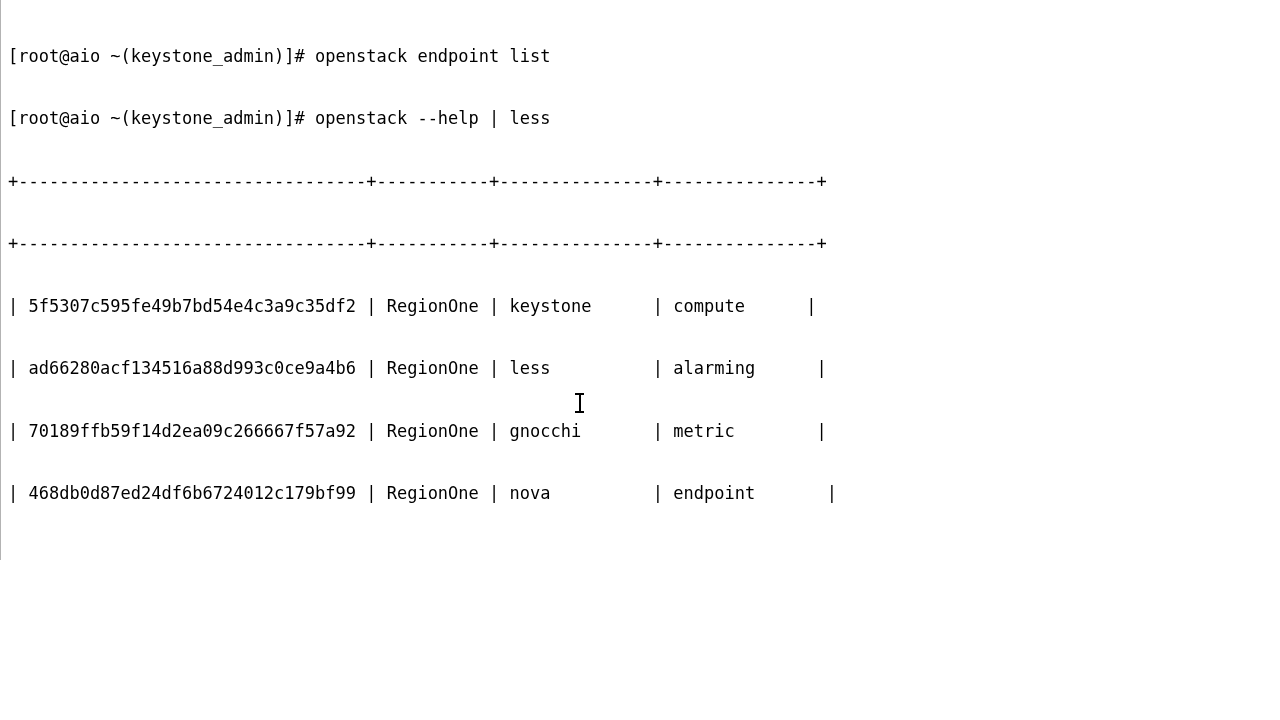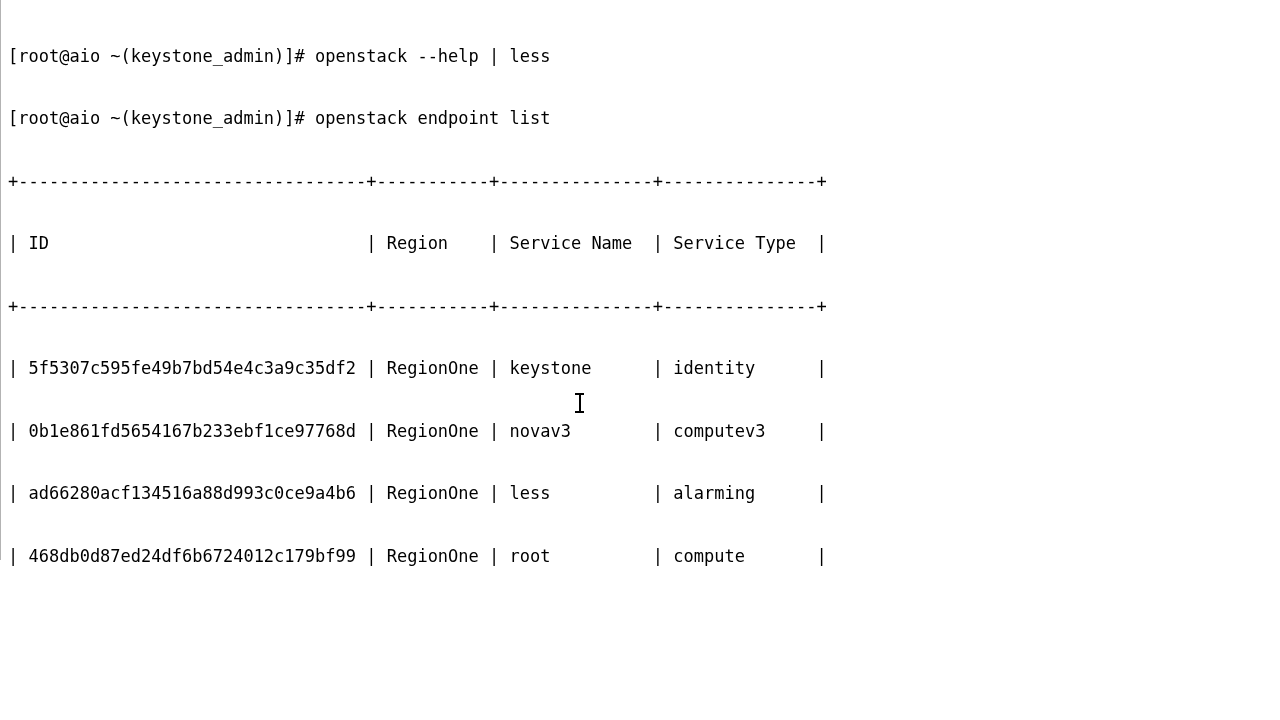--- a/index.html
+++ b/index.html
@@ -85,29 +85,28 @@
     background: #000000;
   }
 </style>
 </head>
 <body>
 
 <div id="terminal">
   <div id="window-edge"></div>
 
   <div id="screen">
+    <div class="line">[root@aio ~(keystone_admin)]# openstack endpoint list</div>
     <div class="line">[root@aio ~(keystone_admin)]# openstack --help | less</div>
-    <div class="line">[root@aio ~(keystone_admin)]# openstack endpoint list</div>
     <div class="line">+----------------------------------+-----------+---------------+---------------+</div>
-    <div class="line">| ID                               | Region    | Service Name  | Service Type  |</div>
     <div class="line">+----------------------------------+-----------+---------------+---------------+</div>
-    <div class="line">| 5f5307c595fe49b7bd54e4c3a9c35df2 | RegionOne | keystone      | identity      |</div>
-    <div class="line">| 0b1e861fd5654167b233ebf1ce97768d | RegionOne | novav3        | computev3     |</div>
+    <div class="line">| 5f5307c595fe49b7bd54e4c3a9c35df2 | RegionOne | keystone      | compute      |</div>
     <div class="line">| ad66280acf134516a88d993c0ce9a4b6 | RegionOne | less          | alarming      |</div>
-    <div class="line">| 468db0d87ed24df6b6724012c179bf99 | RegionOne | root          | compute       |</div>
+    <div class="line">| 70189ffb59f14d2ea09c266667f57a92 | RegionOne | gnocchi       | metric        |</div>
+    <div class="line">| 468db0d87ed24df6b6724012c179bf99 | RegionOne | nova          | endpoint       |</div>
     
     
     
     
     
     
     
     
     
     

